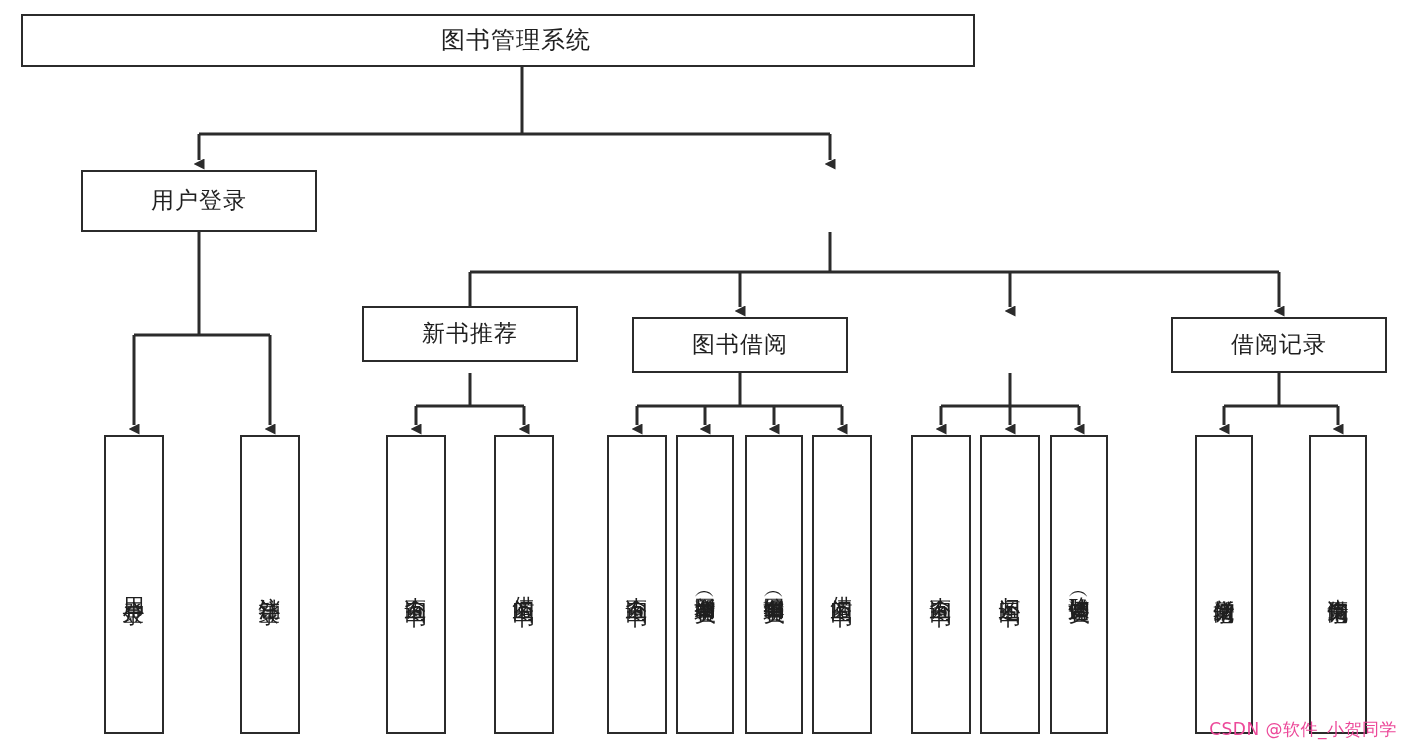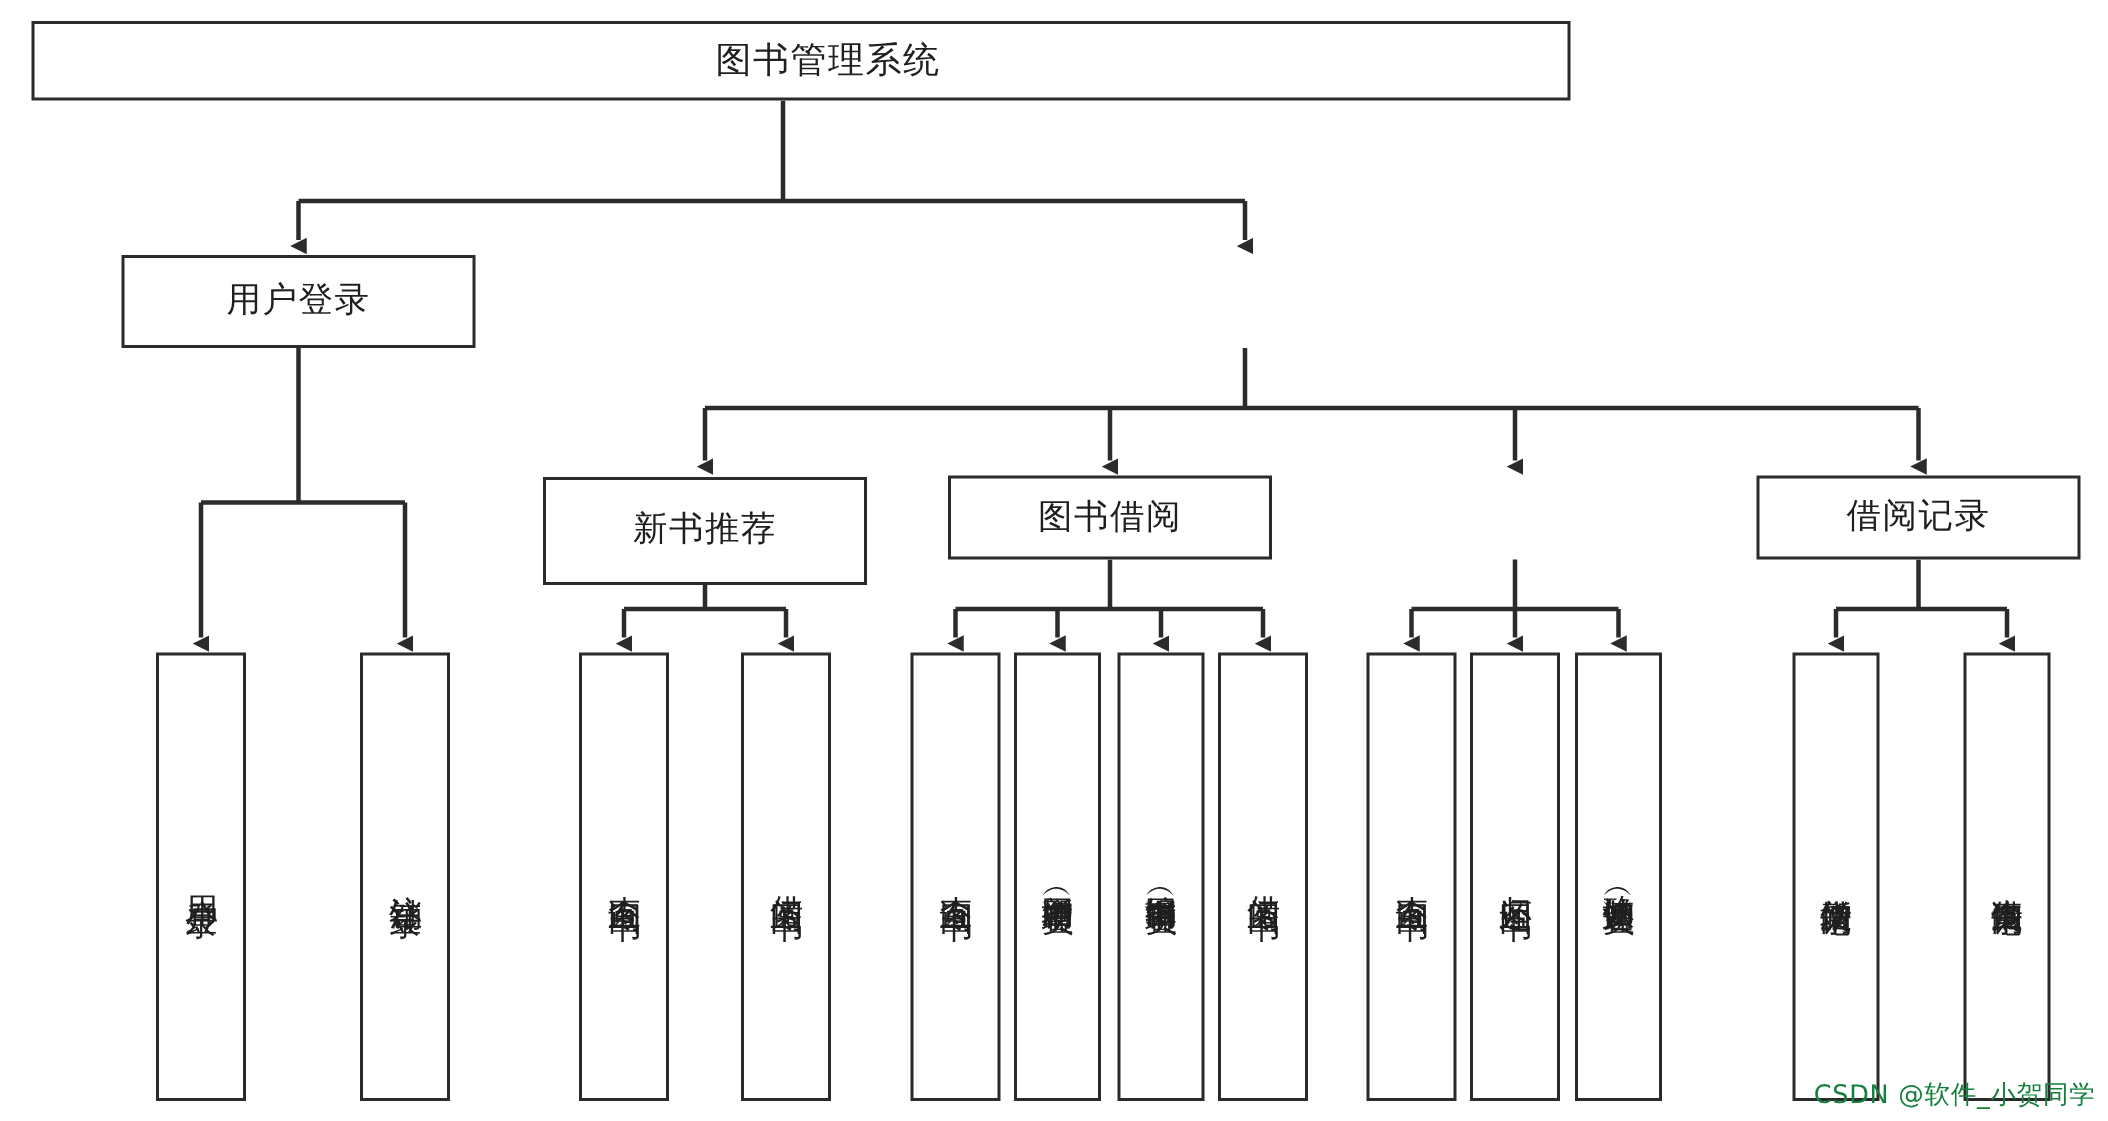--- a/index.html
+++ b/index.html
@@ -54,21 +54,21 @@
     top: 0;
     width: 1405px;
     height: 747px;
     pointer-events: none;
   }
   #watermark {
     position: absolute;
     right: 8px;
     bottom: 6px;
     font-size: 17px;
-    color: #15803d;
+    color: #ec4899;
     letter-spacing: 0.5px;
     white-space: nowrap;
   }
 </style>
 </head>
 <body>
 
 <div id="canvas">
 
   <svg id="wires" viewBox="0 0 1405 747">
@@ -114,25 +114,25 @@
       <path d="M1010,406 L1010,425" marker-end="url(#arrow)"></path>
       <path d="M1079,406 L1079,425" marker-end="url(#arrow)"></path>
 
       <path d="M1279,373 L1279,406"></path>
       <path d="M1224,406 L1338,406"></path>
       <path d="M1224,406 L1224,425" marker-end="url(#arrow)"></path>
       <path d="M1338,406 L1338,425" marker-end="url(#arrow)"></path>
     </g>
   </svg>
 
-  <div class="node horiz title" style="left:21px; top:14px; width:1026px; height:53px;padding-left:36px;">图书管理系统</div>
+  <div class="node horiz title" style="left:21px; top:14px; width:954px; height:53px;padding-left:36px;">图书管理系统</div>
 
   <div class="node horiz" style="left:81px; top:170px; width:236px; height:62px;">用户登录</div>
 
-  <div class="node horiz" style="left:362px; top:318px; width:216px; height:72px;">新书推荐</div>
+  <div class="node horiz" style="left:362px; top:306px; width:216px; height:56px;font-family:Liberation Serif, serif;">新书推荐</div>
   <div class="node horiz" style="left:632px; top:317px; width:216px; height:56px;font-family:Liberation Serif, serif;">图书借阅</div>
   <div class="node horiz" style="left:1171px; top:317px; width:216px; height:56px;">借阅记录</div>
 
   <div class="node vert" style="left:104px; top:435px; width:60px; height:299px;">用户登录</div>
   <div class="node vert" style="left:240px; top:435px; width:60px; height:299px;">注销登录</div>
 
   <div class="node vert" style="left:386px; top:435px; width:60px; height:299px;">查询图书</div>
   <div class="node vert" style="left:494px; top:435px; width:60px; height:299px;">借阅图书</div>
 
   <div class="node vert" style="left:607px; top:435px; width:60px; height:299px;">查询图书</div>

